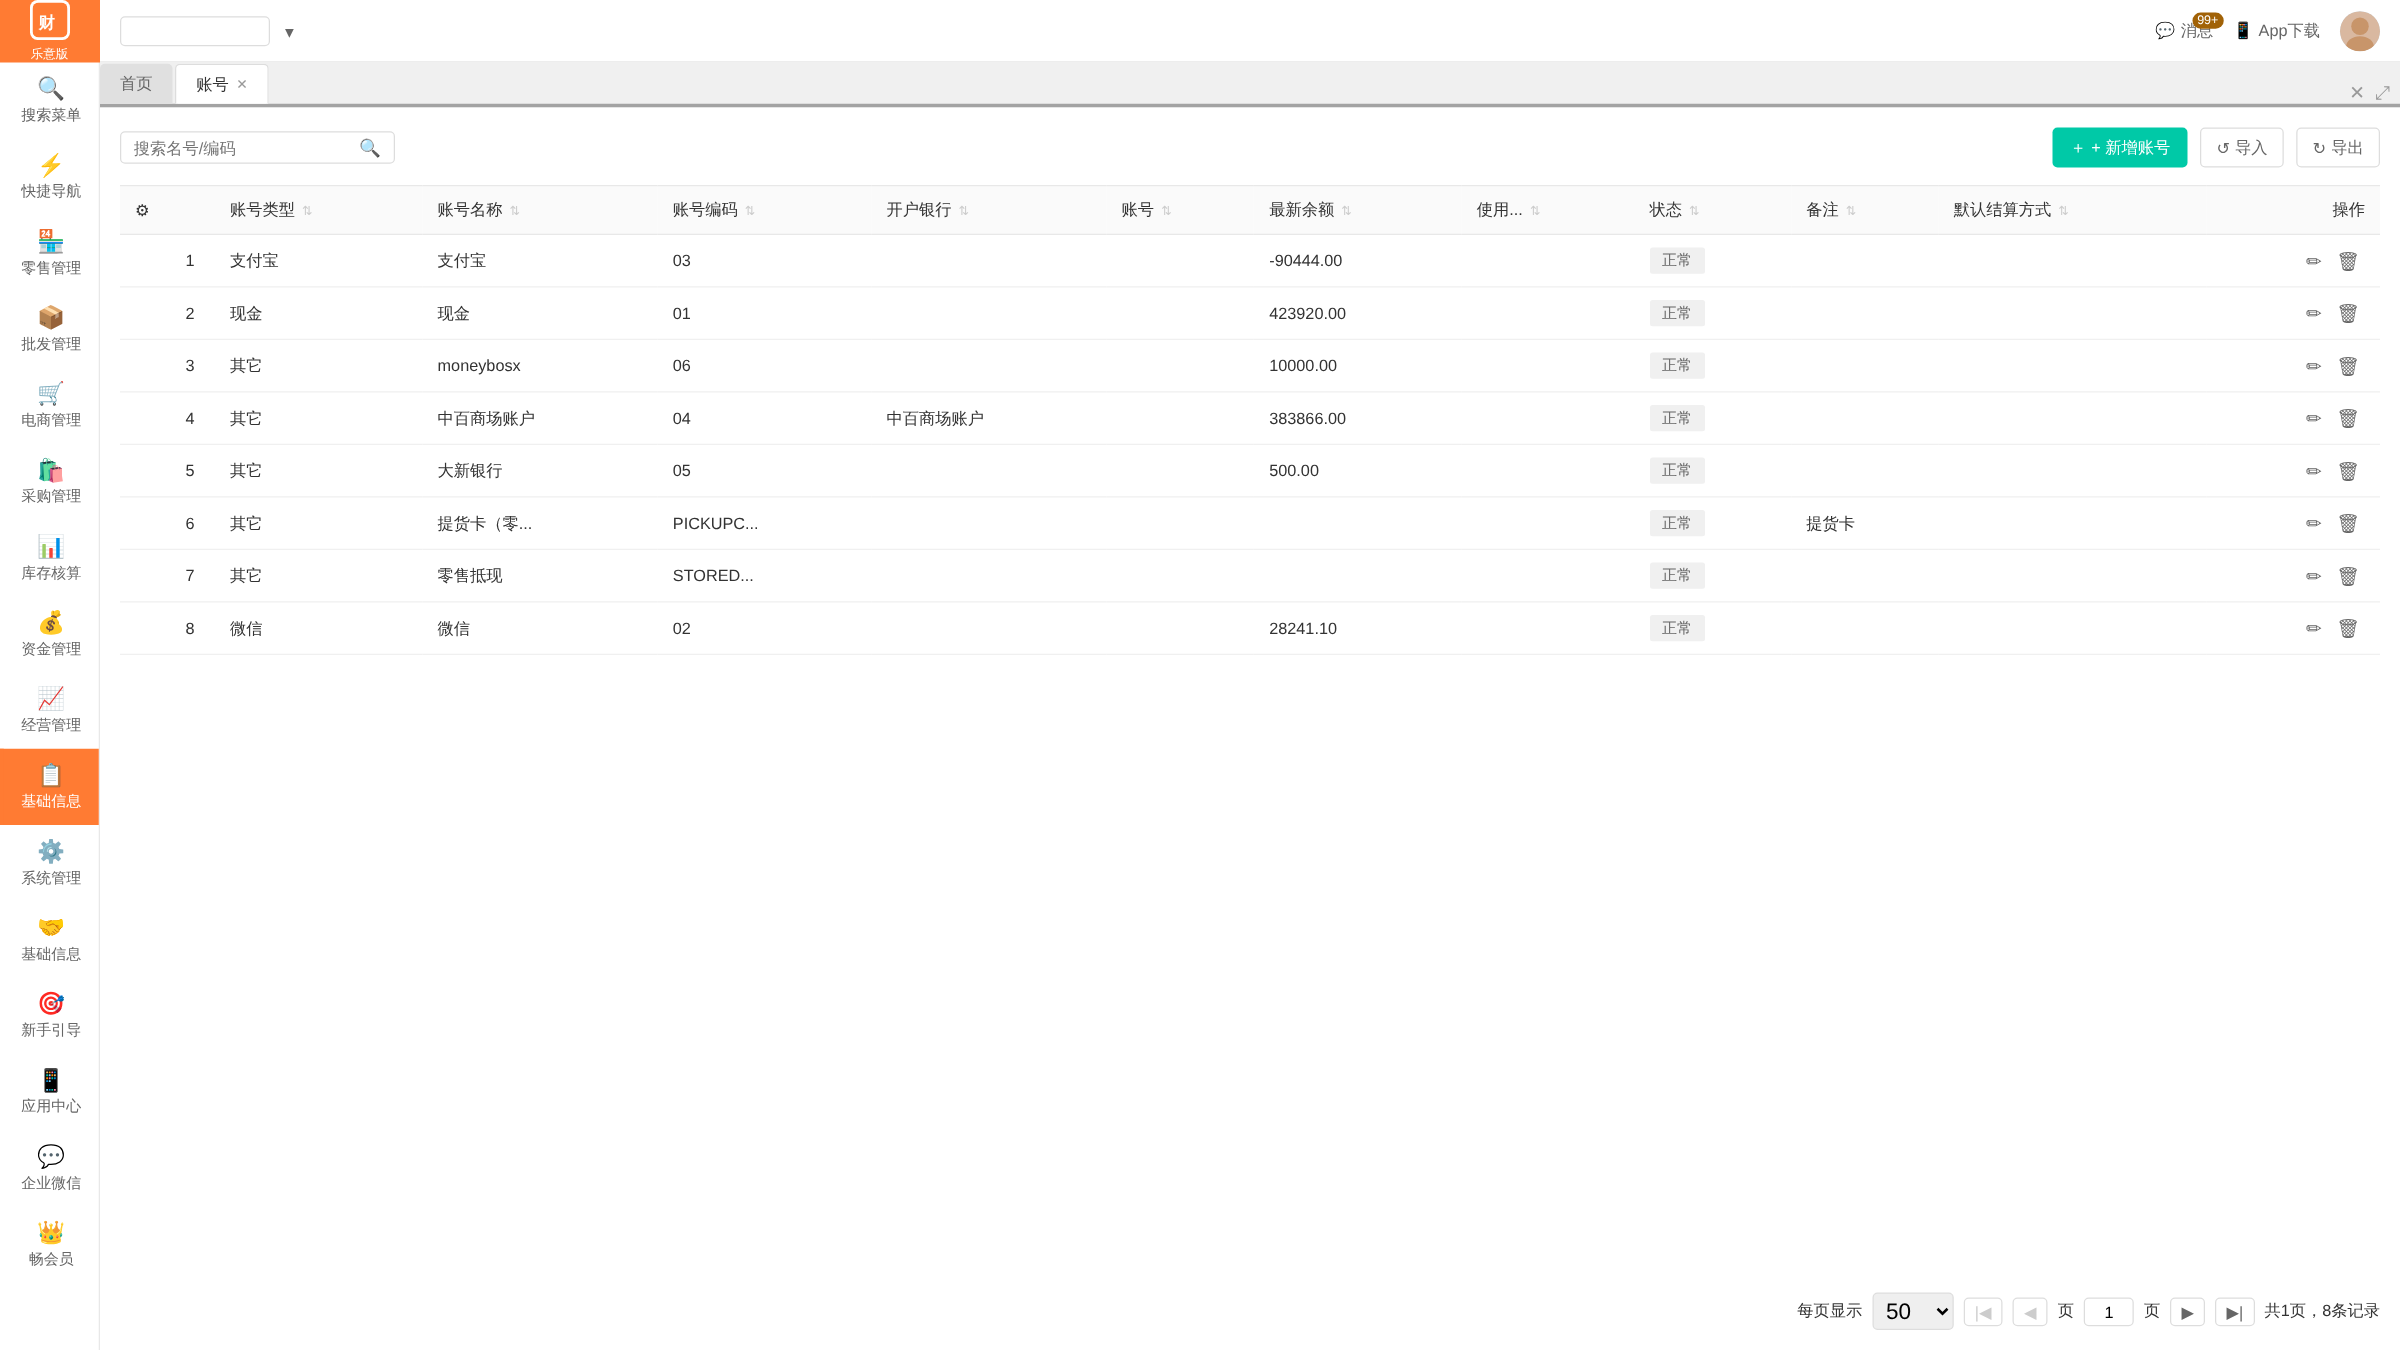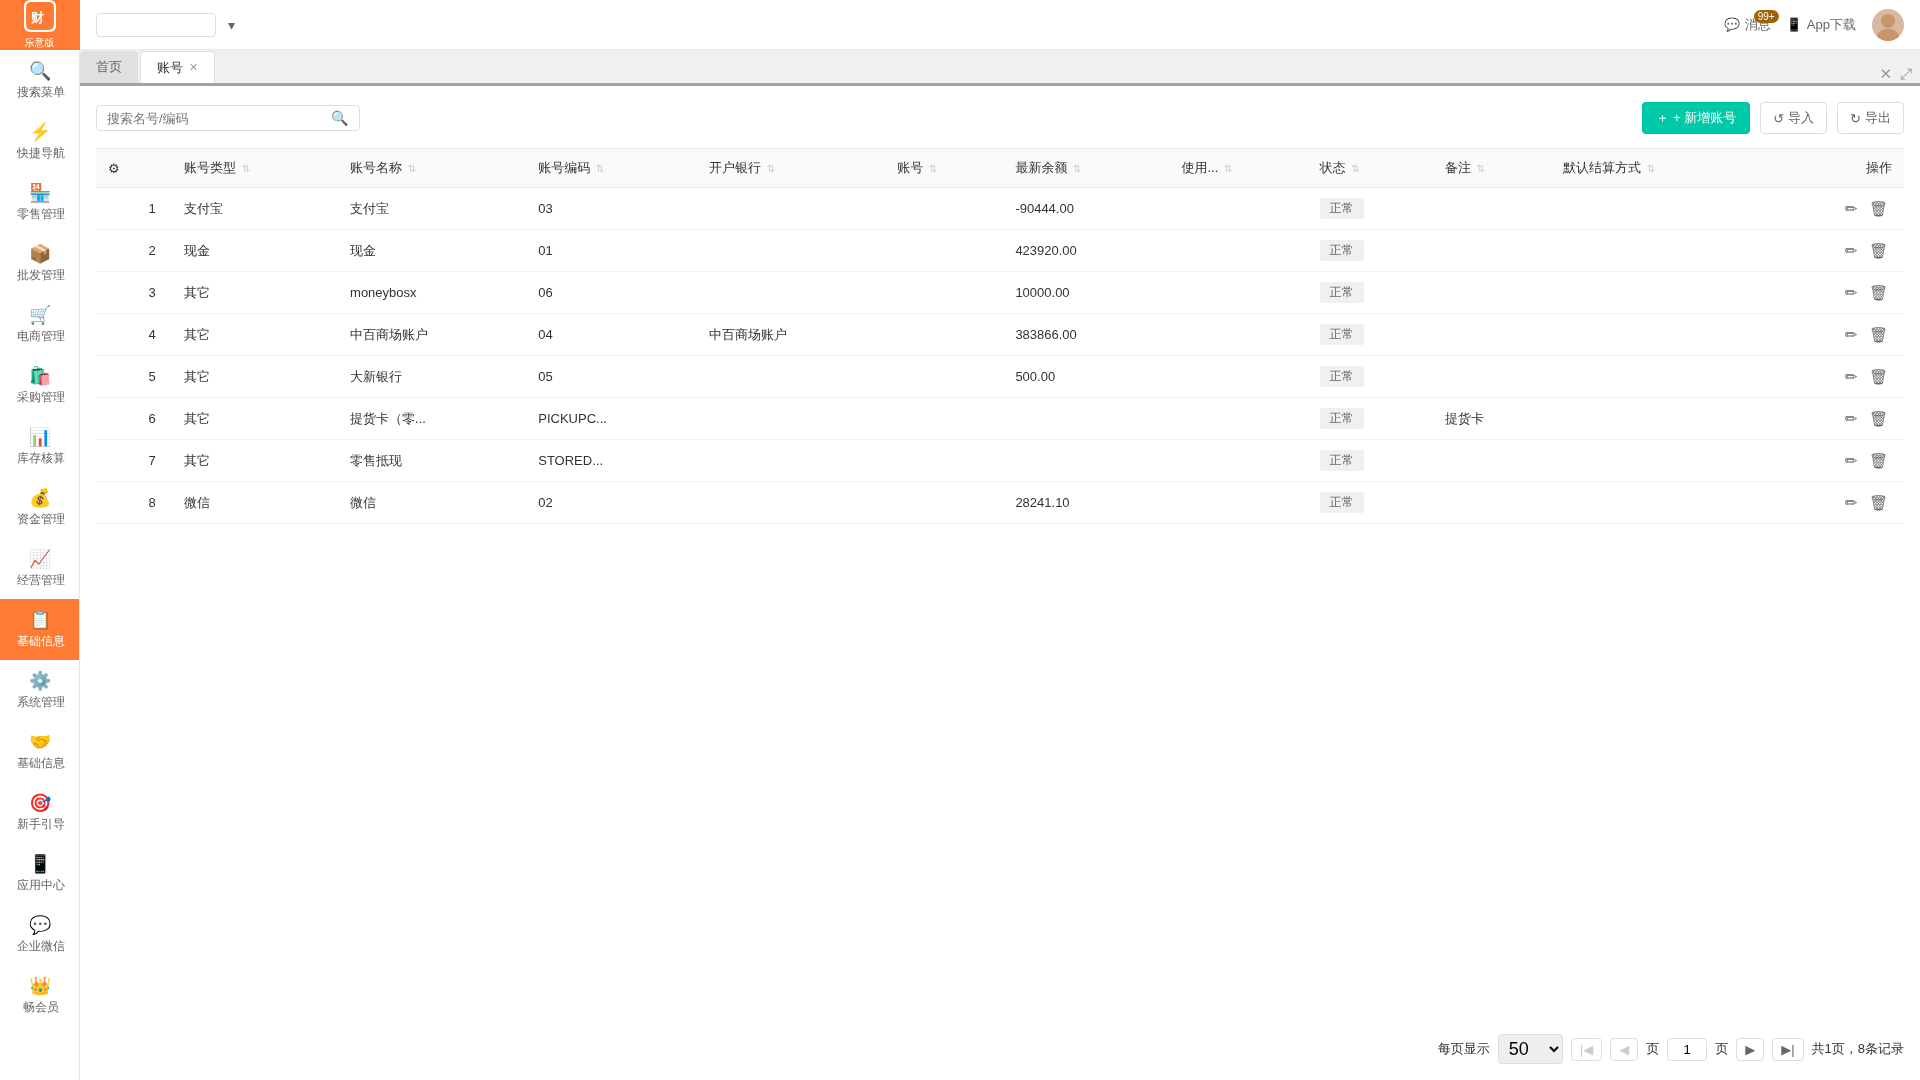--- a/index.html
+++ b/index.html
@@ -185,21 +185,21 @@
       align-items: center;
       justify-content: space-between;
       margin-bottom: 14px;
     }
     .search-input-wrap {
       display: flex;
       align-items: center;
       border: 1px solid #ddd;
       border-radius: 4px;
       padding: 4px 10px;
-      width: 264px;
+      width: 220px;
       background: #fff;
     }
     .search-input-wrap input {
       border: none;
       outline: none;
       font-size: 13px;
       width: 100%;
       color: #666;
     }
     .search-icon { color: #999; font-size: 14px; cursor: pointer; }

